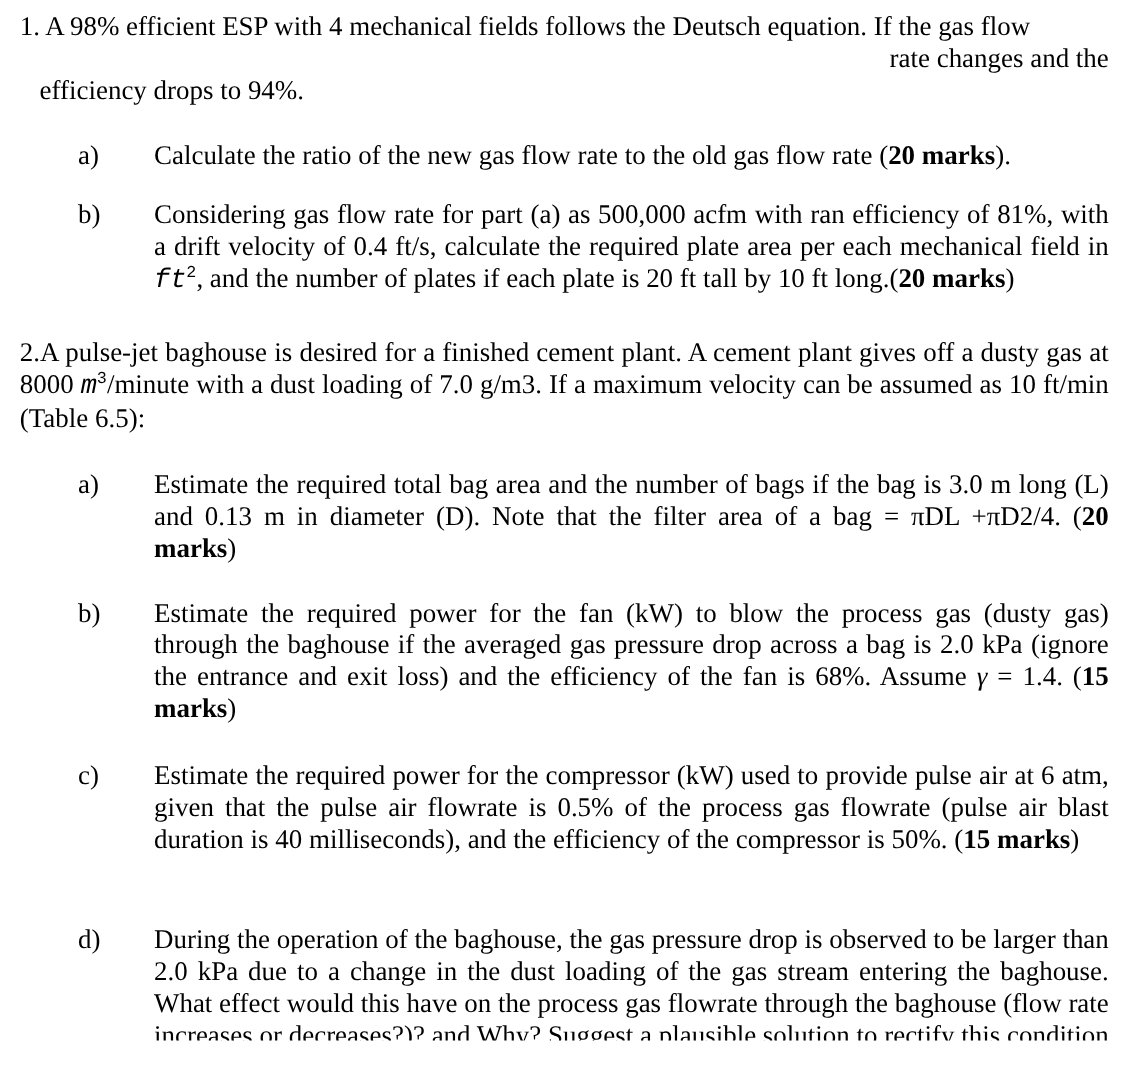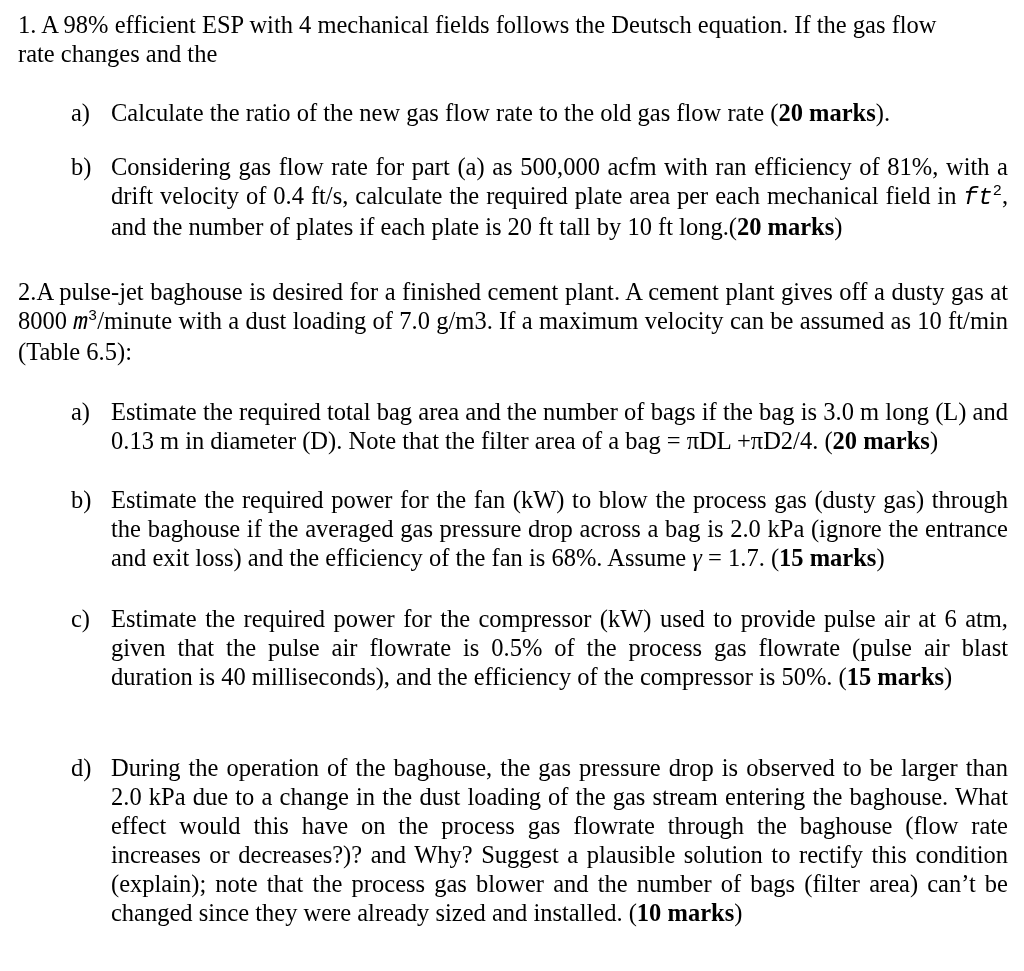--- a/index.html
+++ b/index.html
@@ -29,21 +29,21 @@
     line-height: 29px;
     text-align: justify;
     text-justify: inter-word;
   }
   .q-stem {
     margin: 0;
     padding: 0 0 0 2px;
   }
   .q-stem-line2 {
     display: block;
-    text-align: left;
+    text-align: right;
   }
   .q-stem-indent {
     display: block;
     text-align: left;
     padding-left: 18px;
   }
 
   
   .subparts {
     margin: 0;
@@ -60,21 +60,21 @@
   }
   .subpart .marker {
     position: absolute;
     left: 55px;
     top: 0;
     width: 34px;
     text-align: left;
     font-size: 24.5px;
     line-height: 29px;
   }
-  .body { display: block; }
+  .body { display: block; margin-left: 29px; }
 
   
   .sp-1a { margin-top: 30px; }
   .sp-1b { margin-top: 25px; }
   .sp-q2 { margin-top: 36px; }
   .sp-2a { margin-top: 31px; }
   .sp-2b { margin-top: 30px; }
   .sp-2c { margin-top: 32px; }
   .sp-2d { margin-top: 62px; }
 
@@ -95,20 +95,21 @@
 </head>
 <body>
 
 <div class="page">
 
   <div class="question">
     <p class="q-stem">
       <span>1.</span>
       <span>A 98% efficient ESP with 4 mechanical fields  follows the Deutsch equation. If the gas flow</span>
       <span class="q-stem-line2">rate changes and the</span>
+      <span class="q-stem-indent">efficiency drops to 94%.</span>
     </p>
 
     <ul class="subparts">
       <li class="subpart sp-1a">
         <span class="marker">a)</span>
         <span class="body"><span>Calculate the ratio of the new gas flow rate to the old gas flow rate (</span><b>20 marks</b><span>).</span></span>
       </li>
 
       <li class="subpart sp-1b">
         <span class="marker">b)</span>
@@ -121,21 +122,21 @@
     <p class="q-stem"><span>2.</span><span>A pulse-jet baghouse is desired for a finished cement plant. A cement plant gives off a dusty gas at 8000 </span><span class="math nowrap"><span>m</span><sup>3</sup></span><span>/minute with a dust loading of 7.0 g/m3. If a maximum velocity can be assumed as 10 ft/min (Table 6.5):</span></p>
 
     <ul class="subparts">
       <li class="subpart sp-2a">
         <span class="marker">a)</span>
         <span class="body"><span>Estimate the required total bag area and the number of bags if the bag is 3.0 m long (L) and 0.13 m in diameter (D). Note that the filter area of a bag = πDL +πD2/4. (</span><b>20 marks</b><span>)</span></span>
       </li>
 
       <li class="subpart sp-2b">
         <span class="marker">b)</span>
-        <span class="body"><span>Estimate the required power for the fan (kW) to blow the process gas (dusty gas) through the baghouse if the averaged gas pressure drop across a bag is 2.0 kPa (ignore the entrance and exit loss) and the efficiency of the fan is 68%. Assume </span><span class="mi">γ</span><span> = 1.7. (</span><b>15 marks</b><span>)</span></span>
+        <span class="body"><span>Estimate the required power for the fan (kW) to blow the process gas (dusty gas) through the baghouse if the averaged gas pressure drop across a bag is 2.0 kPa (ignore the entrance and exit loss) and the efficiency of the fan is 68%. Assume </span><span class="mi">γ</span><span> = 1.4. (</span><b>15 marks</b><span>)</span></span>
       </li>
 
       <li class="subpart sp-2c">
         <span class="marker">c)</span>
         <span class="body"><span>Estimate the required power for the compressor (kW) used to provide pulse air at 6 atm, given that the pulse air flowrate is 0.5% of the process gas flowrate (pulse air blast duration is 40 milliseconds), and the efficiency of the compressor is 50%. (</span><b>15 marks</b><span>)</span></span>
       </li>
 
       <li class="subpart sp-2d">
         <span class="marker">d)</span>
         <span class="body"><span>During the operation of the baghouse, the gas pressure drop is observed to be larger than 2.0 kPa due to a change in the dust loading of the gas stream entering the baghouse. What effect would this have on the process gas flowrate through the baghouse (flow rate increases or decreases?)? and Why? Suggest a plausible solution to rectify this condition (explain); note that the process gas blower and the number of bags (filter area) can’t be changed since they were already sized and installed. (</span><b>10 marks</b><span>)</span></span>

